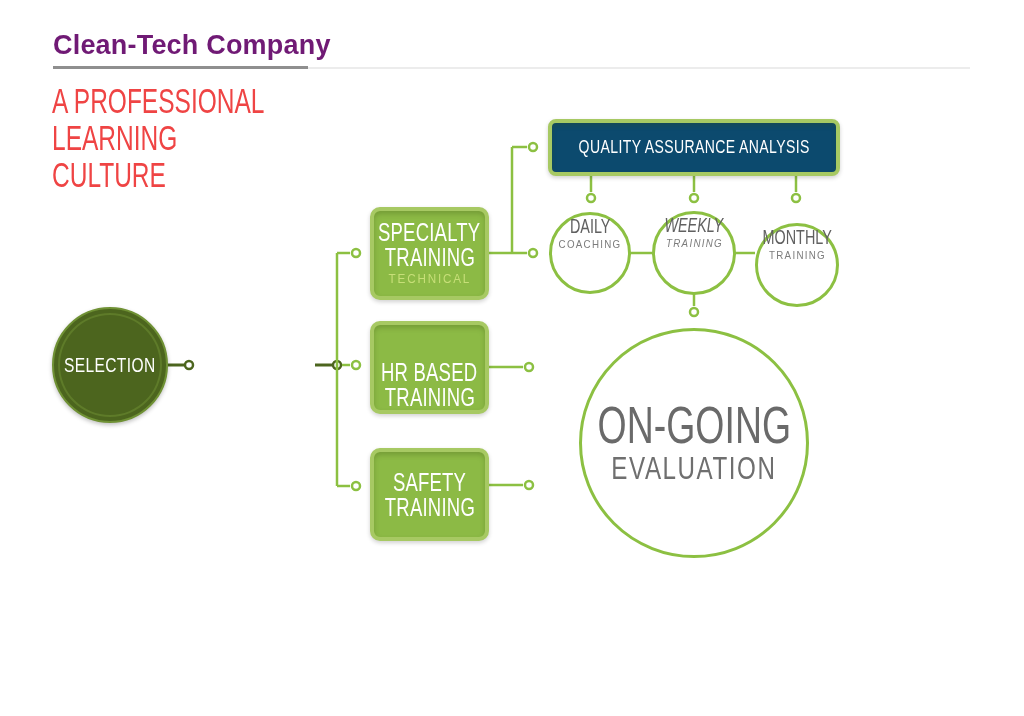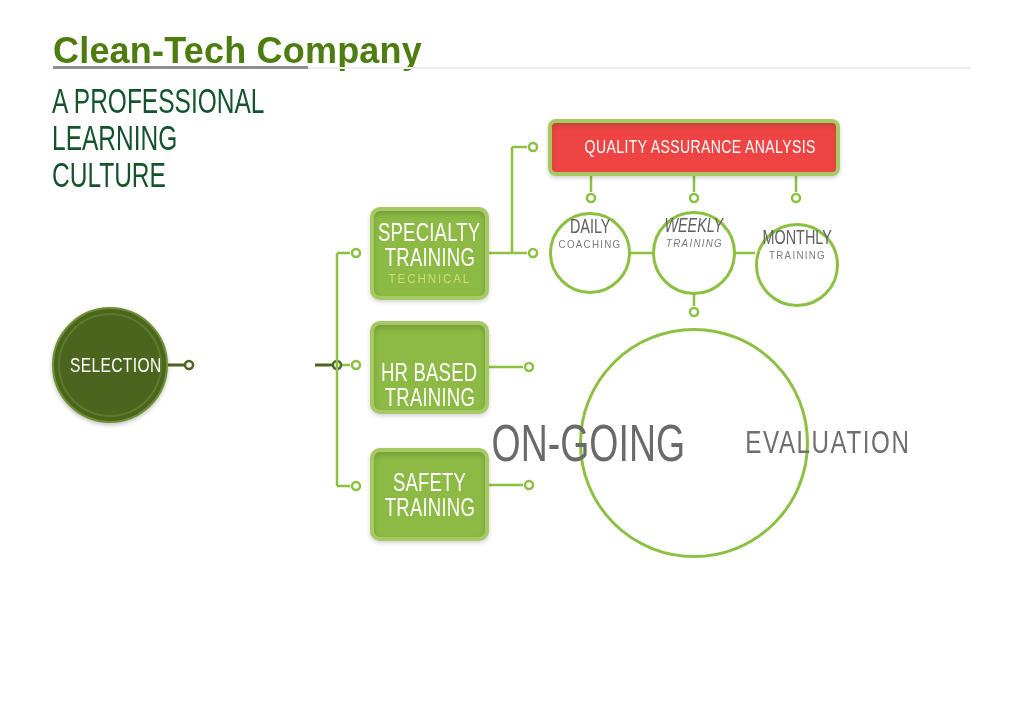--- a/index.html
+++ b/index.html
@@ -2,37 +2,37 @@
 <html><head>
 <meta charset="utf-8">
 <style>
   html,body{margin:0;padding:0;background:#ffffff;}
   .canvas{
     position:relative;width:1024px;height:716px;background:#ffffff;
     font-family:"Liberation Sans",sans-serif;overflow:hidden;
   }
   
   .title{
-    position:absolute;left:53px;top:30px;font-size:36px;font-weight:bold;
-    color:#4d7c0f;letter-spacing:0.2px;
+    position:absolute;left:53px;top:30px;font-size:27px;font-weight:bold;
+    color:#701a75;letter-spacing:0.2px;
   }
   .rule-light{position:absolute;left:53px;top:67px;width:917px;height:2px;background:#ececec;}
   .rule-dark{position:absolute;left:53px;top:66px;width:255px;height:3px;background:#8f8f8f;}
   .subtitle{
-    position:absolute;left:52px;top:82px;color:#14532d;font-size:35px;line-height:37px;
+    position:absolute;left:52px;top:82px;color:#ef4444;font-size:35px;line-height:37px;
   }
   .subtitle .ln{display:block;transform:scaleX(0.70);transform-origin:left center;white-space:nowrap;}
   
   .cond{display:inline-block;white-space:nowrap;transform:scaleX(0.74);transform-origin:center;}
   
   .stage-circle{
     position:absolute;width:112px;height:112px;border-radius:50%;
     background:#4c651e;border:2px solid #6f9134;
     box-shadow:inset 0 0 0 4px #4c651e, inset 0 0 0 6px #5e7b29, 0 2px 4px rgba(0,0,0,0.25);
-    display:flex;align-items:center;justify-content:flex-start;
+    display:flex;align-items:center;justify-content:center;
     color:#ffffff;font-size:21px;letter-spacing:0.5px;
   }
   .stage-selection{left:52px;top:307px;}
   .stage-orientation{left:199px;top:307px;}
   
   .tbox{
     position:absolute;left:370px;width:111px;
     background:#8cba45;border:4px solid #a7c963;border-radius:10px;
     box-shadow:inset 0 3px 5px rgba(50,70,15,0.25), 0 2px 4px rgba(0,0,0,0.18);
     display:flex;flex-direction:column;align-items:center;justify-content:center;
@@ -41,43 +41,43 @@
   .tbox-specialty{top:207px;height:85px;}
   .tbox-hr{top:321px;height:85px;justify-content:flex-end;}
   .tbox-safety{top:448px;height:85px;}
   .tbox .sub{
     font-size:13px;line-height:17px;letter-spacing:2px;color:#c7df78;
     transform:scaleX(0.9);
   }
   
   .qa-box{
     position:absolute;left:548px;top:119px;width:284px;height:49px;
-    background:#ef4444;border:4px solid #a7c963;border-radius:8px;
+    background:#0c4a6e;border:4px solid #a7c963;border-radius:8px;
     box-shadow:inset 0 3px 5px rgba(50,70,15,0.25), 0 2px 4px rgba(0,0,0,0.18);
-    display:flex;align-items:center;justify-content:flex-start;
+    display:flex;align-items:center;justify-content:center;
     color:#ffffff;font-size:18px;letter-spacing:0.5px;
   }
   .qa-box .cond{transform:scaleX(0.78);}
   
   .cadence{
     position:absolute;background:#ffffff;border:3px solid #8cc042;border-radius:50%;
     display:flex;flex-direction:column;align-items:center;
   }
   .cadence-daily{left:549px;top:212px;width:76px;height:76px;}
   .cadence-weekly{left:652px;top:211px;width:78px;height:78px;font-style:italic;}
   .cadence-monthly{left:755px;top:223px;width:78px;height:78px;}
   .cadence .t1{font-size:20px;line-height:22px;color:#606060;display:inline-block;
     transform:scaleX(0.72);white-space:nowrap;}
   .cadence .t2{font-size:11.5px;line-height:14px;color:#7c7c7c;letter-spacing:1.5px;
     display:inline-block;transform:scaleX(0.85);white-space:nowrap;}
   
   .eval-circle{
     position:absolute;left:579px;top:328px;width:224px;height:224px;
     background:#ffffff;border:3px solid #8cc042;border-radius:50%;
-    display:flex;align-items:center;justify-content:center;
+    display:flex;flex-direction:column;align-items:center;justify-content:center;
   }
   .eval-circle .t1{font-size:52px;line-height:52px;color:#6a6a6a;display:inline-block;
     transform:scaleX(0.72);white-space:nowrap;}
   .eval-circle .t2{font-size:31px;line-height:36px;color:#6f6f6f;letter-spacing:2px;
     display:inline-block;transform:scaleX(0.78);white-space:nowrap;}
   
   .connectors{position:absolute;left:0;top:0;width:1024px;height:716px;}
 </style>
 </head>
 <body>

